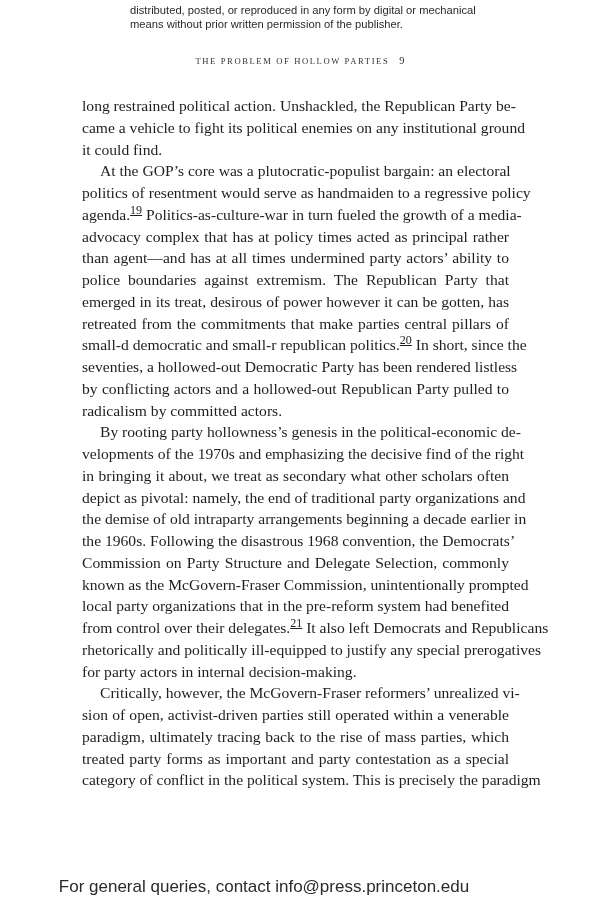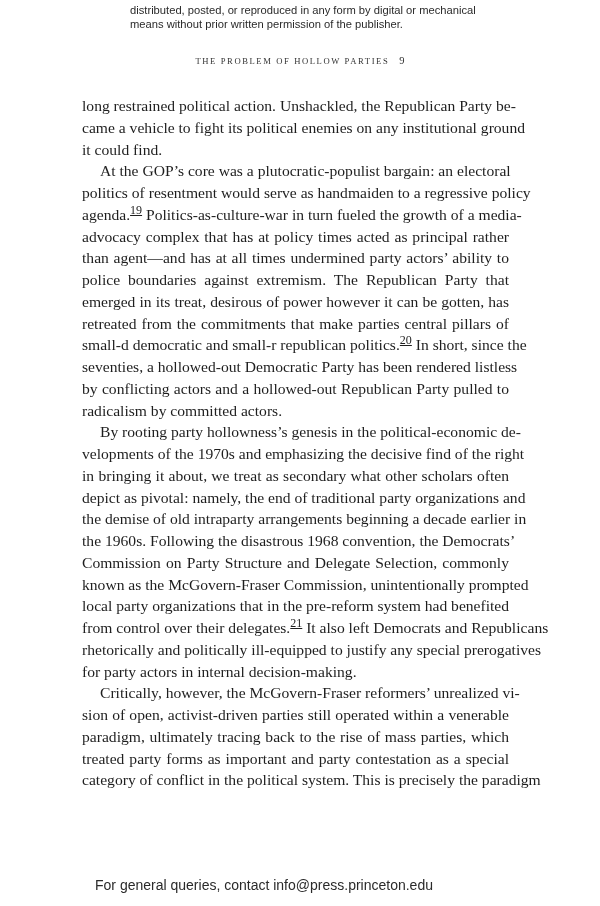--- a/index.html
+++ b/index.html
@@ -71,21 +71,21 @@
       vertical-align: 6px;
       text-decoration: underline;
     }
     .footer {
       position: absolute;
       top: 877px;
       left: 0;
       width: 528px;
       text-align: center;
       font-family: "Liberation Sans", sans-serif;
-      font-size: 14px;
+      font-size: 17px;
       color: #2a2a2a;
     }
   </style>
 </head>
 <body>
 
 <div class="copyright">
   <div>distributed, posted, or reproduced in any form by digital or mechanical</div>
   <div>means without prior written permission of the publisher.</div>
 </div>

